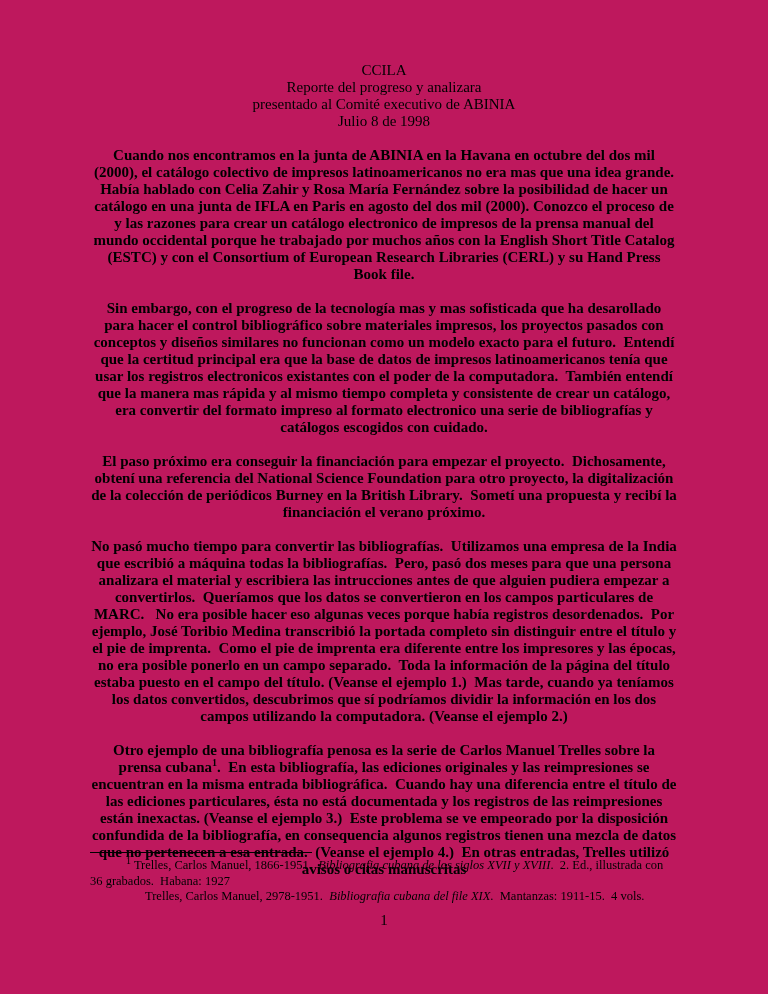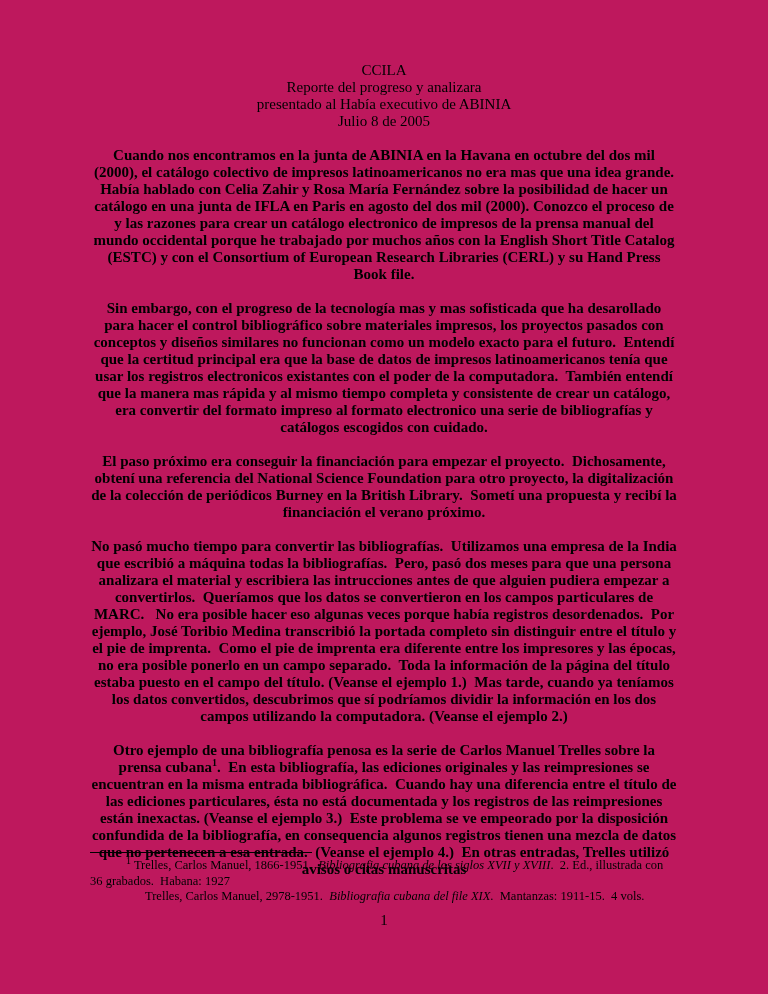--- a/index.html
+++ b/index.html
@@ -82,22 +82,22 @@
 </style>
 </head>
 <body>
 
 <div class="page">
   <div class="content">
 
     <div class="title-block">
       <div class="title-line">CCILA</div>
       <div class="title-line">Reporte del progreso y analizara</div>
-      <div class="title-line">presentado al Había executivo de ABINIA</div>
-      <div class="title-line">Julio 8 de 2005</div>
+      <div class="title-line">presentado al Comité executivo de ABINIA</div>
+      <div class="title-line">Julio 8 de 1998</div>
     </div>
 
     <p class="para">Cuando nos encontramos en la junta de ABINIA en la Havana en octubre del dos mil (2000), el catálogo colectivo de impresos latinoamericanos no era mas que una idea grande.  Había hablado con Celia Zahir y Rosa María Fernández sobre la posibilidad de hacer un catálogo en una junta de IFLA en Paris en agosto del dos mil (2000). Conozco el proceso de y las razones para crear un catálogo electronico de impresos de la prensa manual del mundo occidental porque he trabajado por muchos años con la English Short Title Catalog (ESTC) y con el Consortium of European Research Libraries (CERL) y su Hand Press Book file.</p>
 
     <p class="para">Sin embargo, con el progreso de la tecnología mas y mas sofisticada que ha desarollado para hacer el control bibliográfico sobre materiales impresos, los proyectos pasados con conceptos y diseños similares no funcionan como un modelo exacto para el futuro.  Entendí que la certitud principal era que la base de datos de impresos latinoamericanos tenía que usar los registros electronicos existantes con el poder de la computadora.  También entendí que la manera mas rápida y al mismo tiempo completa y consistente de crear un catálogo, era convertir del formato impreso al formato electronico una serie de bibliografías y catálogos escogidos con cuidado.</p>
 
     <p class="para">El paso próximo era conseguir la financiación para empezar el proyecto.  Dichosamente,  obtení una referencia del National Science Foundation para otro proyecto, la digitalización de la colección de periódicos Burney en la British Library.  Sometí una propuesta y recibí la financiación el verano próximo.</p>
 
     <p class="para">No pasó mucho tiempo para convertir las bibliografías.  Utilizamos una empresa de la India que escribió a máquina todas la bibliografías.  Pero, pasó dos meses para que una persona analizara el material y escribiera las intrucciones antes de que alguien pudiera empezar a convertirlos.  Queríamos que los datos se convertieron en los campos particulares de MARC.   No era posible hacer eso algunas veces porque había registros desordenados.  Por ejemplo, José Toribio Medina transcribió la portada completo sin distinguir entre el título y el pie de imprenta.  Como el pie de imprenta era diferente entre los impresores y las épocas, no era posible ponerlo en un campo separado.  Toda la información de la página del título estaba puesto en el campo del título. (Veanse el ejemplo 1.)  Mas tarde, cuando ya teníamos los datos convertidos, descubrimos que sí podríamos dividir la información en los dos campos utilizando la computadora. (Veanse el ejemplo 2.)</p>
 

